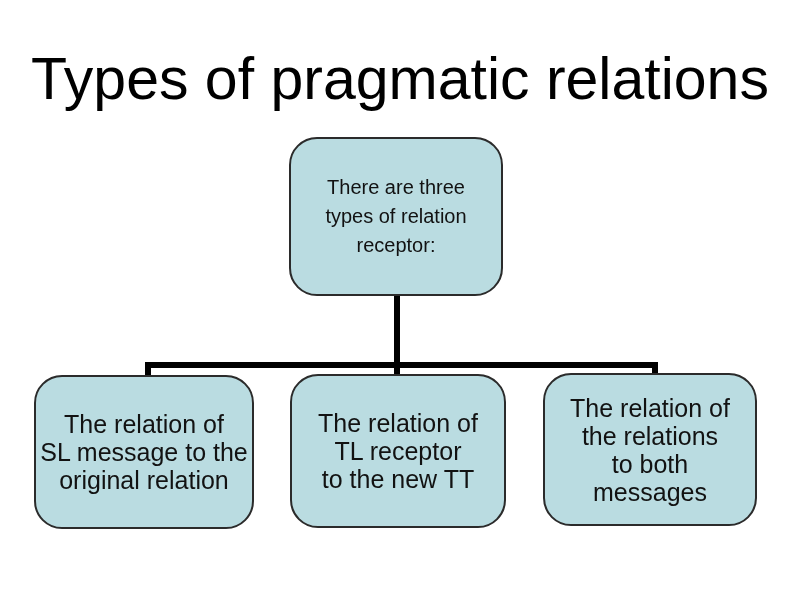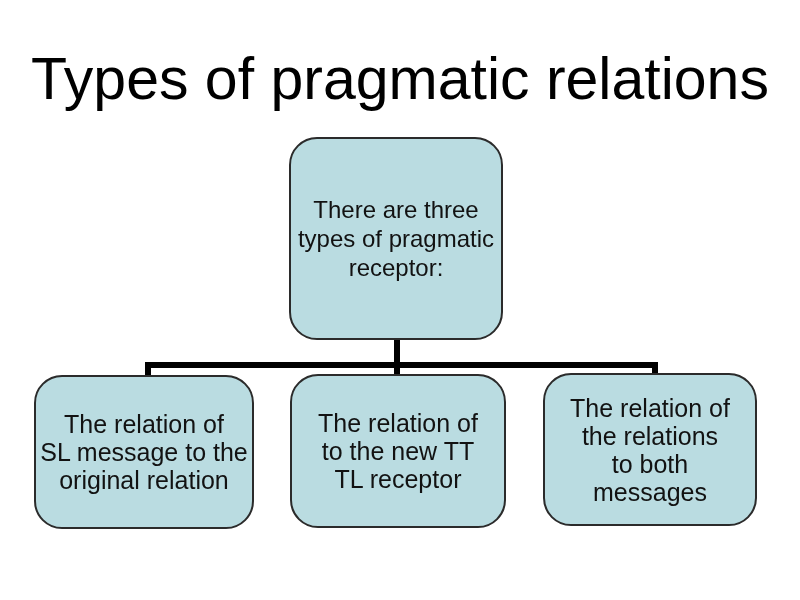--- a/index.html
+++ b/index.html
@@ -48,22 +48,22 @@
     box-sizing:border-box;
     display:flex;
     flex-direction:column;
     align-items:center;
     justify-content:center;
     text-align:center;
     color:var(--text);
   }
   .node .line{display:block;}
   .node-root{
-    left:289px;top:137px;width:214px;height:203px;
-    font-size:24px;line-height:29px;
+    left:289px;top:137px;width:214px;height:159px;
+    font-size:20px;line-height:29px;
   }
   .node-child{
     font-size:25px;line-height:28px;
   }
   .node-child-1{left:34px;top:375px;width:220px;height:154px;}
   .node-child-2{left:290px;top:374px;width:216px;height:154px;}
   .node-child-3{left:543px;top:373px;width:214px;height:153px;}
 </style>
 </head>
 <body>
@@ -72,34 +72,34 @@
 
   <div class="slide-title">Types of pragmatic relations</div>
 
   <div class="conn conn-vert-main"></div>
   <div class="conn conn-horiz"></div>
   <div class="conn conn-stub-left"></div>
   <div class="conn conn-stub-right"></div>
 
   <div class="node node-root">
     <span class="line">There are three</span>
-    <span class="line">types of pragmatic</span>
+    <span class="line">types of relation</span>
     <span class="line">receptor:</span>
   </div>
 
   <div class="node node-child node-child-1">
     <span class="line">The relation of</span>
     <span class="line">SL message to the</span>
     <span class="line">original relation</span>
   </div>
 
   <div class="node node-child node-child-2">
     <span class="line">The relation of</span>
+    <span class="line">TL receptor</span>
     <span class="line">to the new TT</span>
-    <span class="line">TL receptor</span>
   </div>
 
   <div class="node node-child node-child-3">
     <span class="line">The relation of</span>
     <span class="line">the relations</span>
     <span class="line">to both</span>
     <span class="line">messages</span>
   </div>
 
 </div>

